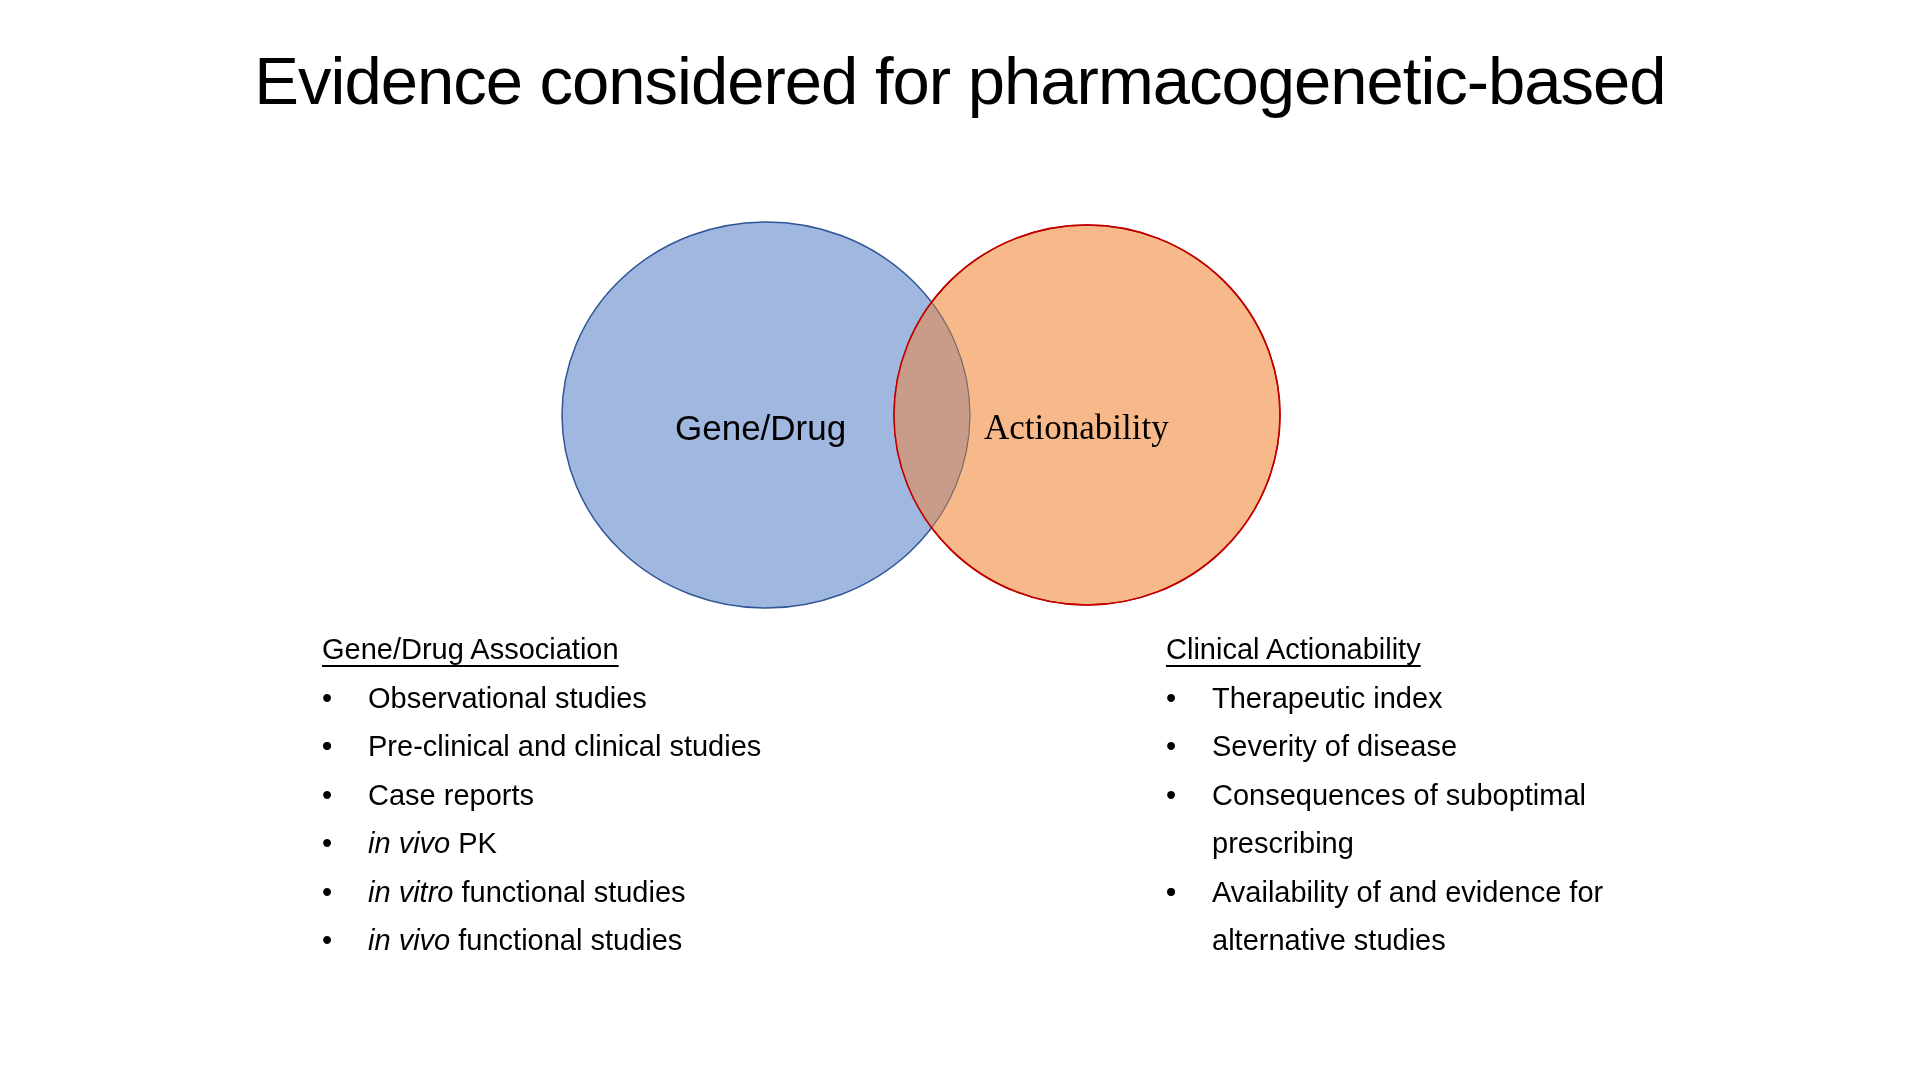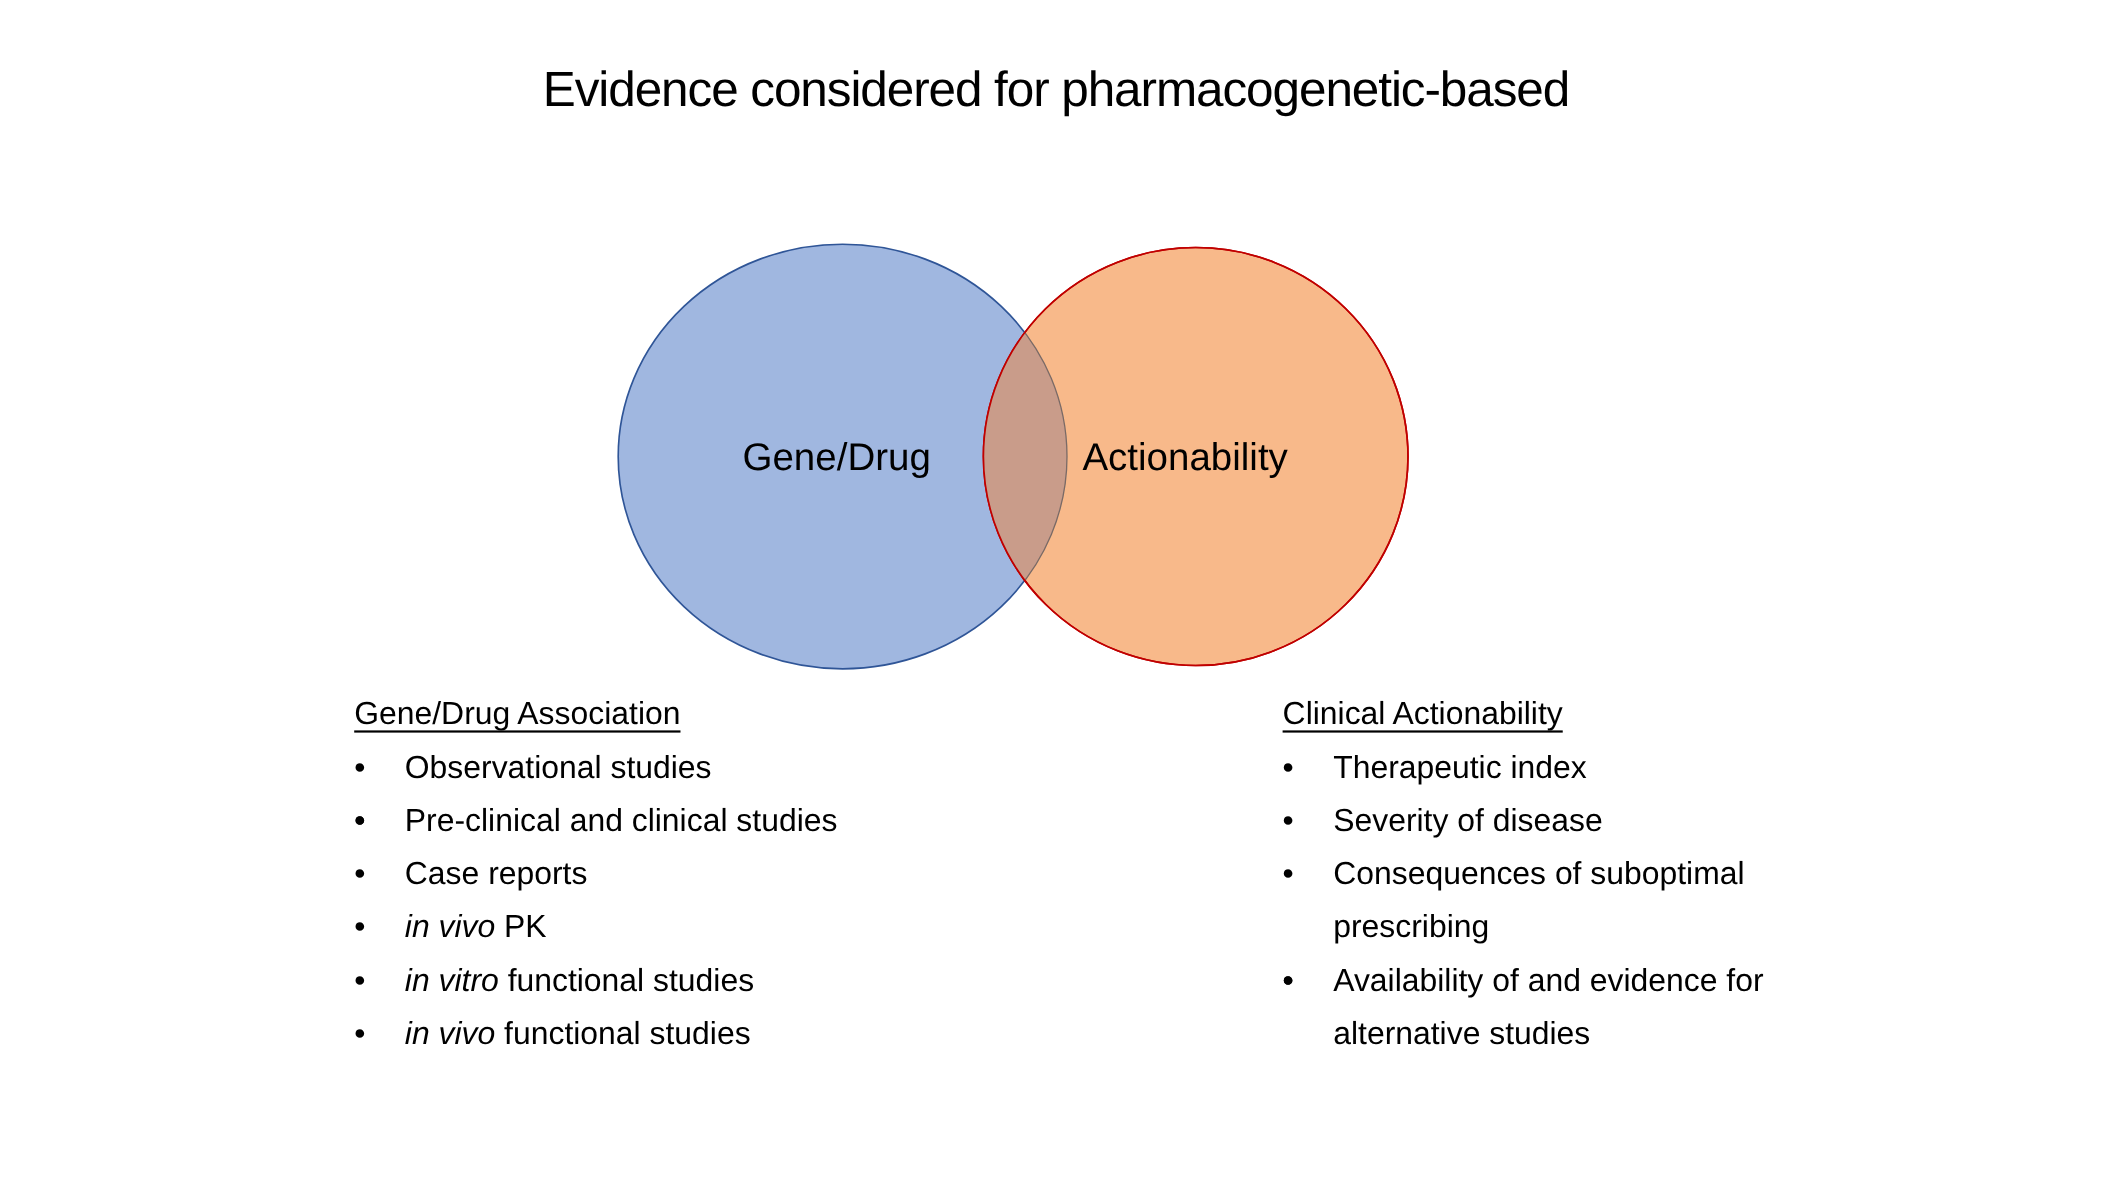--- a/index.html
+++ b/index.html
@@ -1,19 +1,19 @@
 <!DOCTYPE html>
 <html><head>
 <meta charset="utf-8">
 <style>
   html,body{margin:0;padding:0;background:#ffffff;}
   body{width:1920px;height:1080px;position:relative;overflow:hidden;font-family:"Liberation Sans","DejaVu Sans",sans-serif;color:#000;}
-  .title{position:absolute;left:0;top:46px;width:1920px;text-align:center;font-size:45px;line-height:70px;letter-spacing:-1px;}
+  .title{position:absolute;left:0;top:46px;width:1920px;text-align:center;font-size:67px;line-height:70px;letter-spacing:-1px;}
   .venn{position:absolute;left:0;top:0;width:1920px;height:1080px;}
-  .lbl{position:absolute;font-size:35px;line-height:40px;}
+  .lbl{position:absolute;font-size:35px;line-height:40px;margin-top:12px;}
   .col{position:absolute;font-size:29px;line-height:48.5px;}
   .col .head{text-decoration:underline;text-underline-offset:6px;}
   .col ul{list-style:none;margin:0;padding:0;}
   .col li{position:relative;padding-left:46px;}
   .col li .b{position:absolute;left:0;top:0;}
   .col li i{font-style:italic;}
 </style>
 </head>
 <body>
 
@@ -33,21 +33,21 @@
   <ellipse cx="766" cy="415" rx="204" ry="193" fill="none" stroke="#7a6a66" stroke-width="1.2" clip-path="url(#clipR)"></ellipse>
   <defs>
       <clipPath id="clipR">
         <ellipse cx="1087" cy="415" rx="193" ry="190"></ellipse>
       </clipPath>
     </defs>
   <ellipse cx="1087" cy="415" rx="193" ry="190" fill="none" stroke="#c00000" stroke-width="1.5"></ellipse>
 </svg>
 
 <div class="lbl" style="left:675px;top:396px;">Gene/Drug</div>
-<div class="lbl" style="left:984px;top:396px;">Actionability</div>
+<div class="lbl" style="left:984px;top:396px;font-family:Liberation Serif, serif;">Actionability</div>
 
 <div class="col" style="left:322px;top:625px;">
   <div class="head">Gene/Drug Association</div>
   <ul>
     <li><span class="b">•</span><i></i><span>Observational studies</span></li>
     <li><span class="b">•</span><i></i></li>
     <li><span class="b">•</span><i></i><span>Pre-clinical and clinical studies</span></li>
     <li><span class="b">•</span><i></i><span>Case reports</span></li>
     <li><span class="b">•</span><i>in vivo</i><span> PK</span></li>
     <li><span class="b">•</span><i>in vitro</i><span> functional studies</span></li>

